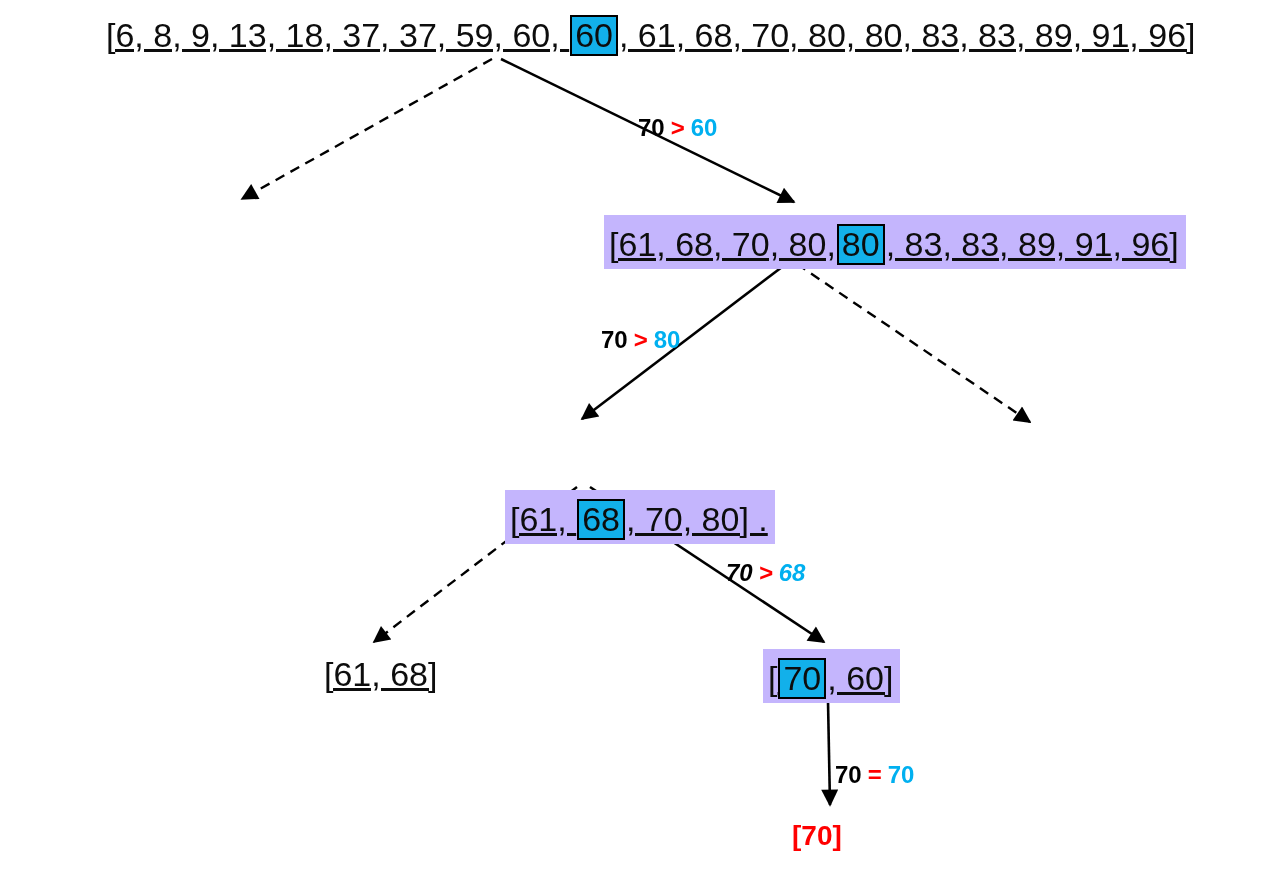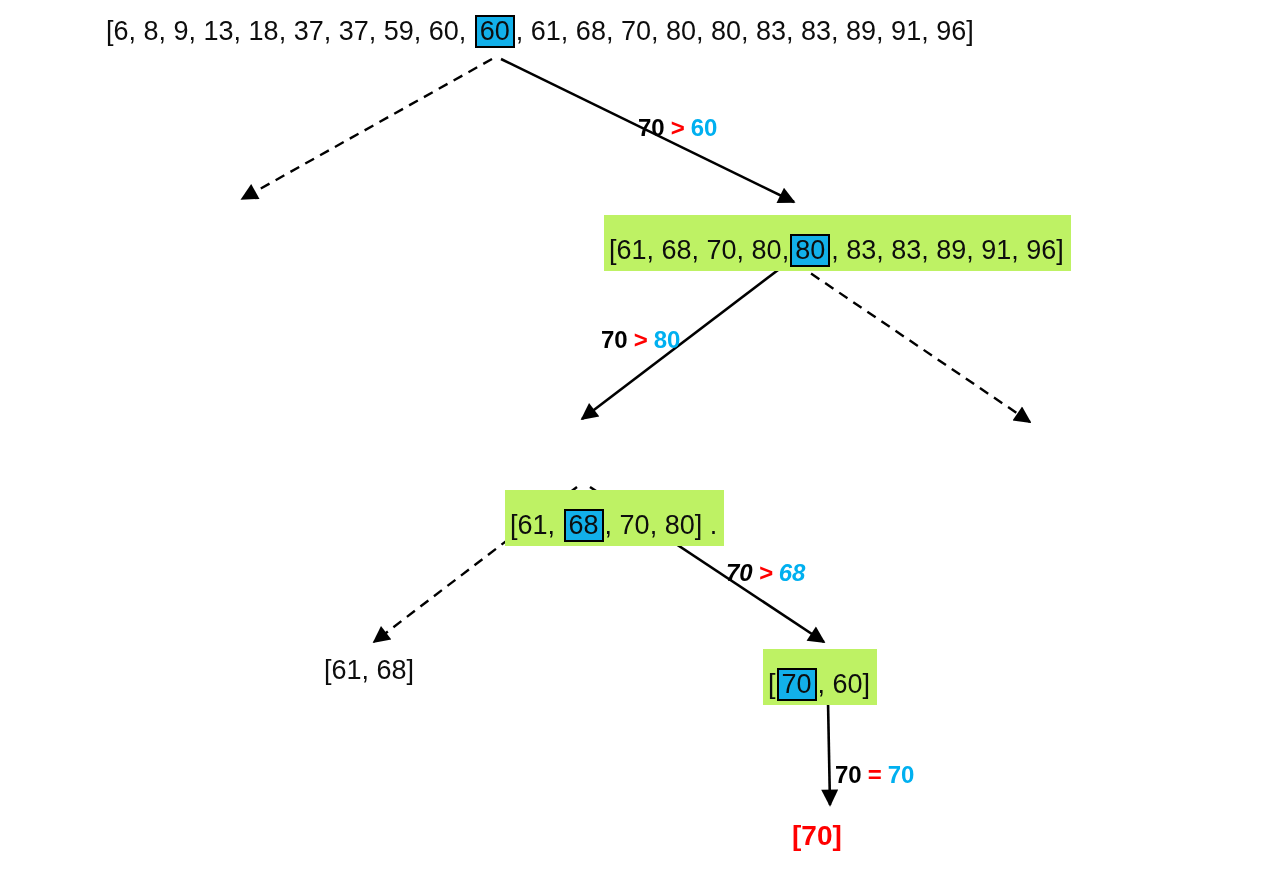--- a/index.html
+++ b/index.html
@@ -4,28 +4,29 @@
 <style>
   html,body{margin:0;padding:0;background:#ffffff;}
   body{
     font-family:"Liberation Sans","DejaVu Sans",sans-serif;
     width:1263px;height:872px;position:relative;overflow:hidden;
     color:#000;
   }
   #canvas{position:absolute;inset:0;width:1263px;height:872px;}
   .node{
     position:absolute;
-    font-size:27px;
+    font-size:34px;
     line-height:1.15;
     white-space:nowrap;
     color:#0d0d0d;
+    text-decoration:underline;
   }
   .node.purple{
-    background:#bef264;
-    padding:19px 7px 4px 5px;
+    background:#c4b5fd;
+    padding:9px 7px 4px 5px;
   }
   .hl{
     display:inline-block;
     background:#12b0ea;
     border:2px solid #000;
     padding:0 3px;
     margin:0 1px;
     line-height:1.08;
   }
   .cmp{

